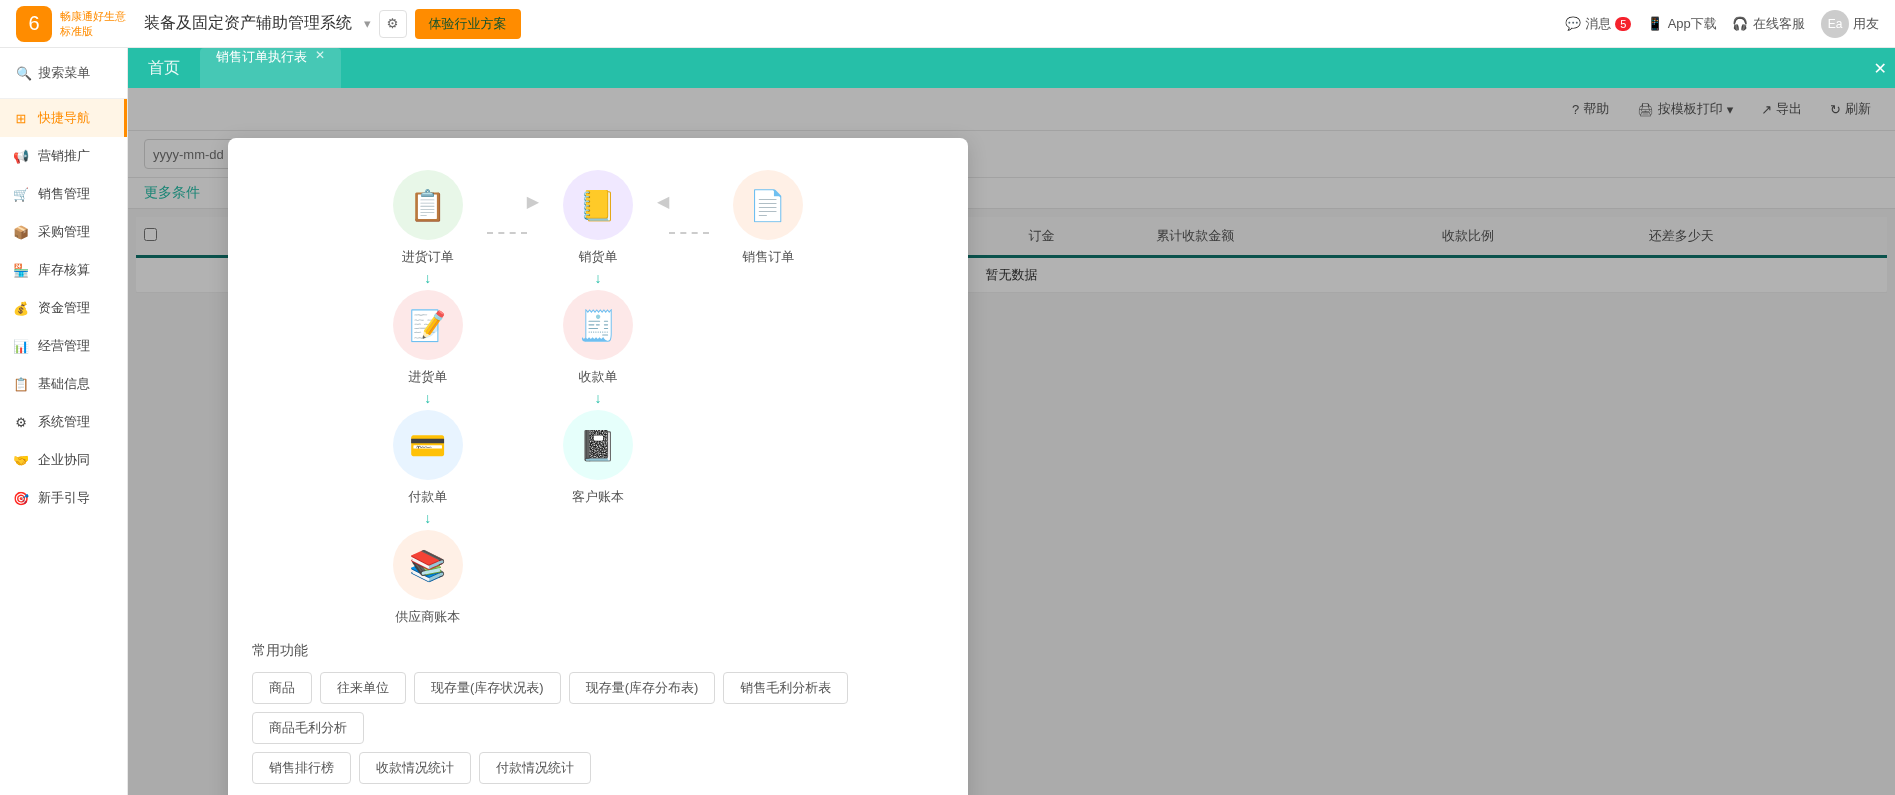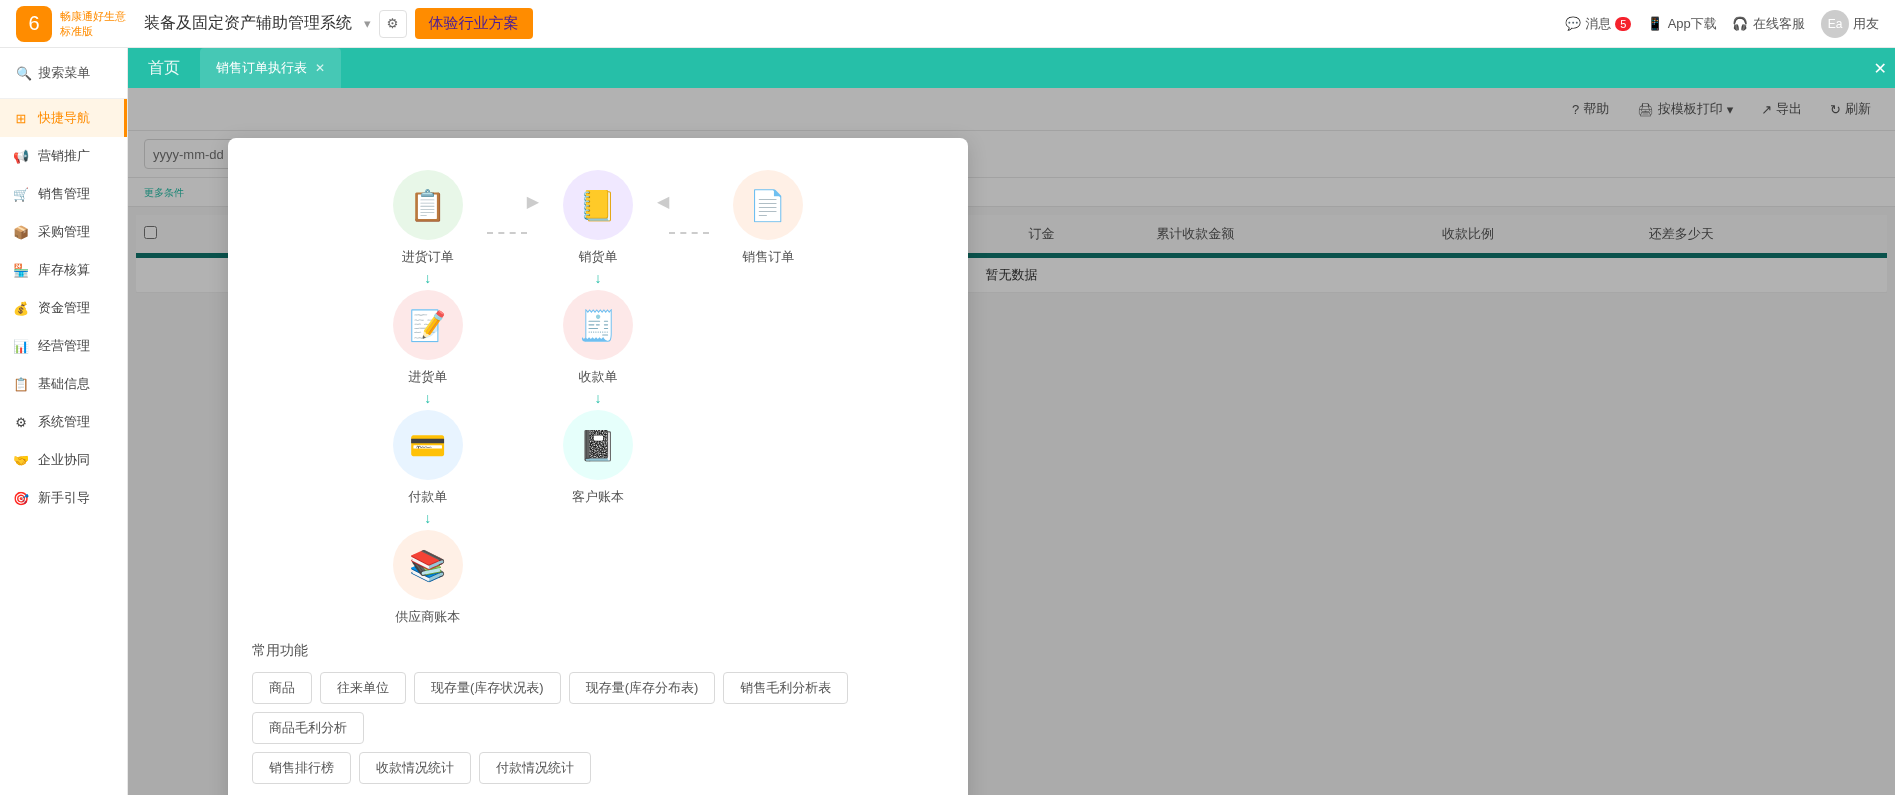--- a/index.html
+++ b/index.html
@@ -15,53 +15,53 @@
     .page-content { flex: 1; background: #f5f5f5; overflow: auto; position: relative; }
 
     
     .logo-area { display: flex; align-items: center; gap: 8px; width: 128px; flex-shrink: 0; }
     .logo-icon { width: 36px; height: 36px; background: #ff8c00; border-radius: 8px; display: flex; align-items: center; justify-content: center; color: white; font-size: 20px; }
     .logo-text { font-size: 11px; color: #ff8c00; line-height: 1.3; }
     .system-title-area { display: flex; align-items: center; gap: 8px; flex: 1; }
     .system-title { font-size: 16px; color: #333; font-weight: 500; }
     .title-dropdown { color: #999; cursor: pointer; margin-left: 4px; }
     .gear-btn { width: 28px; height: 28px; border-radius: 4px; background: none; border: 1px solid #e0e0e0; display: flex; align-items: center; justify-content: center; cursor: pointer; color: #666; }
-    .experience-btn { background: #ff8c00; color: #4c1d95; border: none; border-radius: 4px; padding: 6px 14px; cursor: pointer; font-size: 15px; }
+    .experience-btn { background: #ff8c00; color: #14532d; border: none; border-radius: 4px; padding: 6px 14px; cursor: pointer; font-size: 13px; }
     .top-right { display: flex; align-items: center; gap: 16px; margin-left: auto; }
     .top-right-item { display: flex; align-items: center; gap: 4px; color: #555; cursor: pointer; font-size: 13px; }
     .badge { background: #f5222d; color: white; border-radius: 10px; padding: 1px 5px; font-size: 11px; min-width: 16px; text-align: center; }
     .avatar { width: 28px; height: 28px; border-radius: 50%; background: #ccc; display: flex; align-items: center; justify-content: center; color: #fff; font-size: 12px; overflow: hidden; }
 
     
     .sidebar-search { padding: 10px 8px; border-bottom: 1px solid #f0f0f0; }
     .sidebar-search-btn { display: flex; align-items: center; gap: 6px; padding: 6px 8px; border-radius: 4px; cursor: pointer; color: #555; font-size: 13px; width: 100%; background: none; border: none; }
     .sidebar-item { display: flex; align-items: center; gap: 8px; padding: 10px 12px; cursor: pointer; color: #444; font-size: 13px; transition: background 0.2s; }
     .sidebar-item.active { background: #fff5e6; color: #ff8c00; border-right: 3px solid #ff8c00; }
     .sidebar-item-icon { width: 18px; height: 18px; display: flex; align-items: center; justify-content: center; flex-shrink: 0; }
 
     
     .tab-home { padding: 0 20px; height: 40px; display: flex; align-items: center; color: rgba(255,255,255,0.9); cursor: pointer; font-size: 16px; }
-    .tab-item { padding: 0 16px; height: 40px; display: flex; align-items: center; background: rgba(255,255,255,0.15); color: white; cursor: pointer; font-size: 13px; gap: 8px; border-radius: 4px 4px 0 0; }
+    .tab-item { padding: 0 16px; height: 40px; display: flex; align-items: flex-start; background: rgba(255,255,255,0.15); color: white; cursor: pointer; font-size: 13px; gap: 8px; border-radius: 4px 4px 0 0; }
     .tab-close { color: rgba(255,255,255,0.8); font-size: 12px; cursor: pointer; }
     .tab-end-close { margin-left: auto; margin-right: 8px; color: white; cursor: pointer; font-size: 16px; }
 
     
     .toolbar { display: flex; align-items: center; gap: 12px; padding: 8px 16px; background: white; border-bottom: 1px solid #e8e8e8; }
     .toolbar-btn { display: flex; align-items: center; gap: 4px; color: #555; cursor: pointer; font-size: 13px; background: none; border: none; padding: 4px 8px; border-radius: 4px; }
     .filter-row { display: flex; align-items: flex-start; gap: 8px; padding: 8px 16px; background: white; border-bottom: 1px solid #e8e8e8; }
     .filter-input { border: 1px solid #d9d9d9; border-radius: 4px; padding: 4px 8px; font-size: 13px; height: 30px; outline: none; }
     .filter-select { border: 1px solid #d9d9d9; border-radius: 4px; padding: 4px 8px; font-size: 13px; height: 30px; outline: none; min-width: 120px; }
     .query-btn { background: #ff8c00; color: white; border: none; border-radius: 4px; padding: 4px 16px; cursor: pointer; font-size: 13px; height: 30px; }
     .set-btn { background: white; color: #555; border: 1px solid #d9d9d9; border-radius: 4px; padding: 4px 12px; cursor: pointer; font-size: 13px; height: 30px; }
-    .more-condition { color: #26bfa8; cursor: pointer; font-size: 10px; }
+    .more-condition { color: #26bfa8; cursor: pointer; font-size: 14px; }
 
     
     .table-container { background: white; margin: 8px; border-radius: 4px; }
     .data-table { width: 100%; border-collapse: collapse; font-size: 13px; }
-    .data-table th { background: #fafafa; border-bottom: 5px solid #0f766e; padding: 10px 8px; text-align: left; color: #555; font-weight: 500; white-space: nowrap; }
+    .data-table th { background: #fafafa; border-bottom: 3px solid #0f766e; padding: 10px 8px; text-align: left; color: #555; font-weight: 500; white-space: nowrap; }
     .data-table td { border-bottom: 1px solid #f0f0f0; padding: 8px; color: #333; }
     .no-data { text-align: center; padding: 40px; color: #999; }
 
     
     .modal-overlay { position: absolute; top: 0; left: 0; right: 0; bottom: 0; background: rgba(0,0,0,0.3); z-index: 100; }
     .modal { position: absolute; top: 50px; left: 100px; width: 740px; background: white; border-radius: 8px; box-shadow: 0 4px 20px rgba(0,0,0,0.15); z-index: 101; padding: 24px; }
     .flow-node { display: flex; flex-direction: column; align-items: center; gap: 8px; margin: 0 24px; }
     .flow-circle { width: 70px; height: 70px; border-radius: 50%; display: flex; align-items: center; justify-content: center; font-size: 28px; }
     .flow-label { font-size: 13px; color: #555; text-align: center; }
     .flow-arrow-down { display: flex; justify-content: center; color: #26bfa8; font-size: 14px; margin: 4px 0; }

